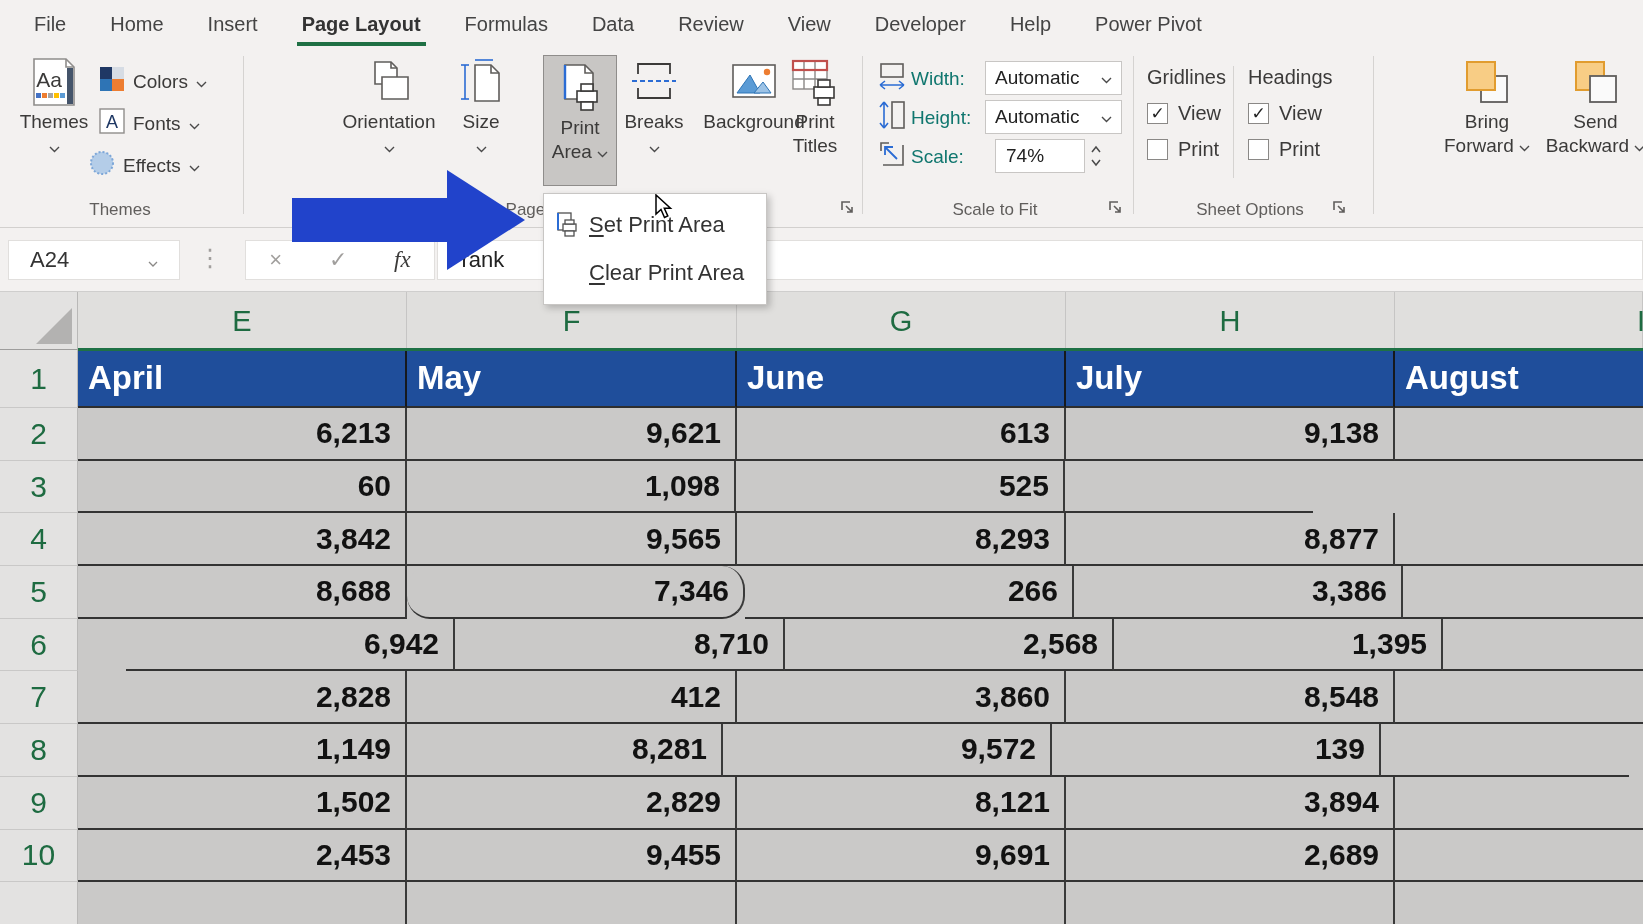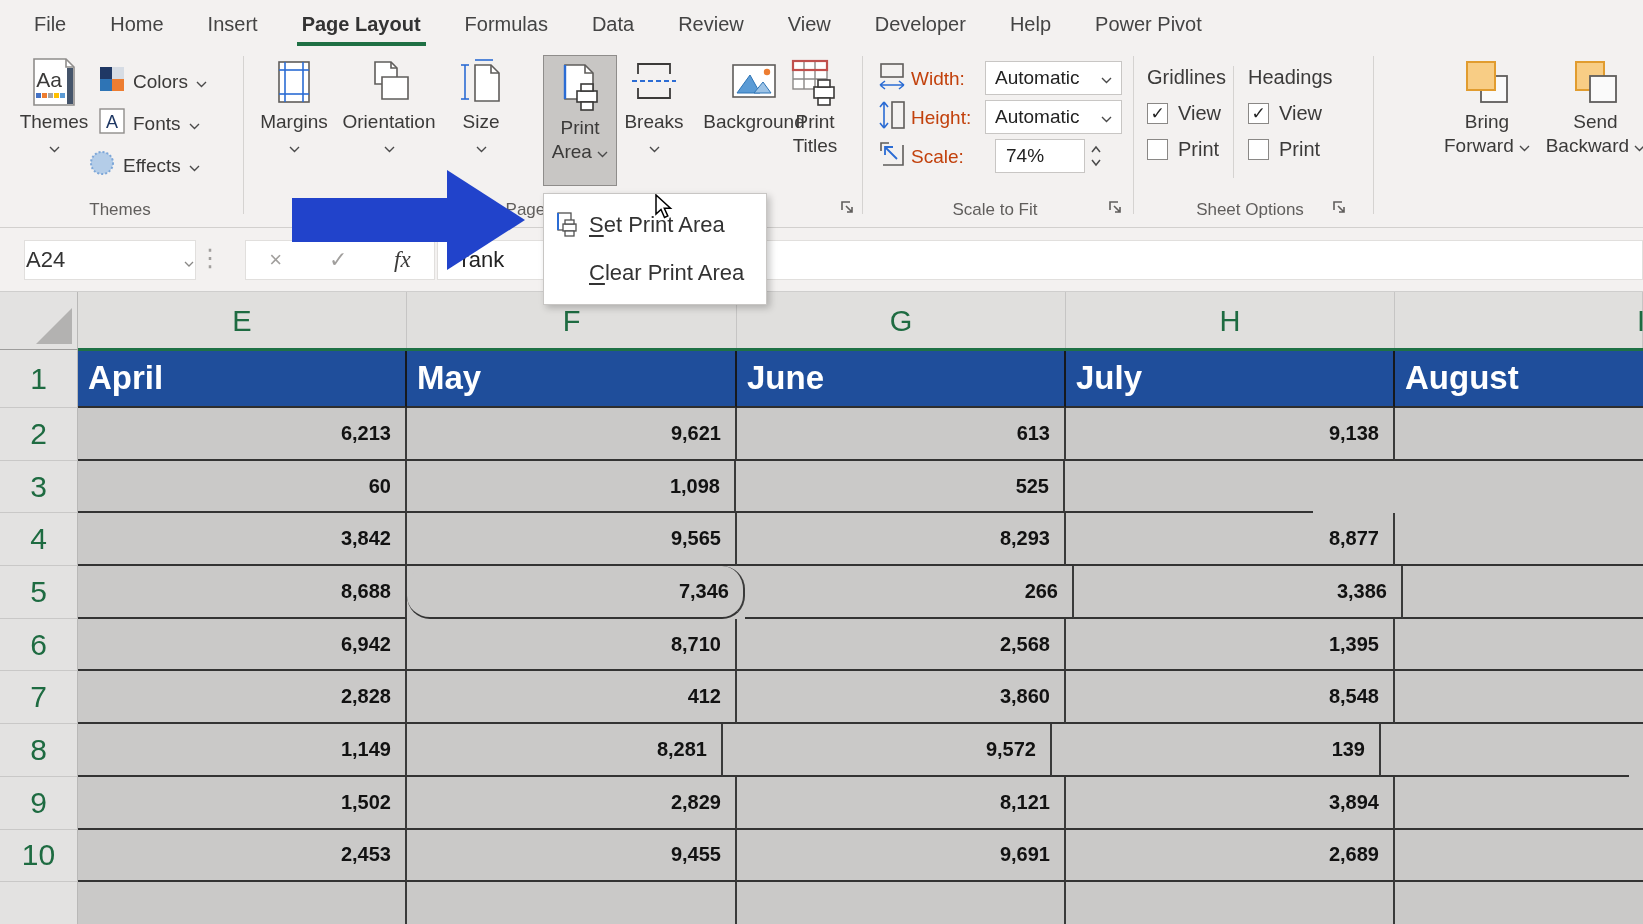--- a/index.html
+++ b/index.html
@@ -18,54 +18,54 @@
   .vsep { position:absolute; top:8px; height:158px; width:1px; background:#d5d3d1; }
   .grouplabel { position:absolute; top:152px; font-size:17px; color:#605e5c; text-align:center; white-space:nowrap; }
   .launcher { position:absolute; width:18px; height:18px; display:flex; align-items:center; justify-content:center; }
   .rbtn { position:absolute; top:6px; display:flex; flex-direction:column; align-items:center; color:#3b3a39; font-size:19px; text-align:center; }
   .rbtn .lbl { line-height:24px; white-space:nowrap; }
   .rbtn .chvrow { margin-top:2px; }
   .rbtn.pressed { background:#c8c6c4; border:1px solid #8f8d8b; top:7px; height:131px; padding-top:4px; }
   .iconbox { height:56px; display:flex; align-items:center; justify-content:center; }
   .stackbtn { position:absolute; display:flex; align-items:center; gap:8px; font-size:19px; color:#3b3a39; white-space:nowrap; }
 
-  .scalerow { position:absolute; display:flex; align-items:center; height:35px; font-size:19px; color:#c2410c; }
+  .scalerow { position:absolute; display:flex; align-items:center; height:35px; font-size:19px; color:#0f766e; }
   .combo { width:137px; height:34px; background:#fff; border:1px solid #c8c6c4; display:flex; align-items:center; padding:0 9px; font-size:19px; color:#222; }
   .combo .chv { margin-left:auto; }
   .spinbox { width:90px; height:34px; background:#fff; border:1px solid #c8c6c4; display:flex; align-items:center; padding:0 10px; font-size:19px; color:#222; }
 
   .so-col { position:absolute; top:18px; }
   .so-title { font-size:20px; color:#3b3a39; margin-bottom:10px; }
   .checkrow { display:flex; align-items:center; gap:10px; font-size:20px; color:#3b3a39; margin-top:13px; }
   .cb { width:21px; height:21px; background:#fff; border:1.5px solid #8a8886; display:flex; align-items:center; justify-content:center; font-size:17px; color:#222; line-height:1; }
 
   
   .fbar { position:absolute; left:0; top:228px; width:100%; height:64px; background:#f3f1f0; border-bottom:1px solid #cfcecd; }
-  .namebox { position:absolute; left:24px; top:12px; width:172px; height:40px; background:#fff; border:1px solid #e1dfdd; display:flex; align-items:center; padding:0 1px; font-size:22px; color:#333; }
+  .namebox { position:absolute; left:8px; top:12px; width:172px; height:40px; background:#fff; border:1px solid #e1dfdd; display:flex; align-items:center; padding:0 21px; font-size:22px; color:#333; }
   .dots { position:absolute; left:198px; top:16px; color:#a19f9d; font-size:24px; }
   .fbtns { position:absolute; left:245px; top:12px; width:190px; height:40px; background:#fff; border:1px solid #e1dfdd; display:flex; align-items:center; justify-content:space-around; }
   .fx { font-family:"Liberation Serif", serif; font-style:italic; font-size:23px; color:#3b3a39; }
   .gx { font-size:22px; color:#a19f9d; }
   .finput { position:absolute; left:437px; top:12px; right:0; height:40px; background:#fff; border:1px solid #e1dfdd; display:flex; align-items:center; padding:0 10px; font-size:22px; color:#222; }
 
   
   .sheet { position:absolute; left:0; top:292px; width:100%; height:632px; background:#cac9c8; overflow:hidden; }
   .colhead-row { position:absolute; left:0; top:0; height:58px; width:100%; display:flex; }
   .corner { width:78px; height:58px; background:#e3e2e1; border-right:1px solid #b9b8b7; border-bottom:1px solid #9e9d9c; position:relative; flex:none; }
   .corner::after { content:""; position:absolute; right:5px; bottom:5px; border-left:36px solid transparent; border-bottom:36px solid #b3b2b1; }
   .ch { height:58px; display:flex; align-items:center; justify-content:center; background:#e0dfdd; border-right:1px solid #c6c5c4; font-size:29px; color:#1e6b41; flex:none; }
   .ch.last { justify-content:flex-end; }
   .ch.last span { margin-right:-3px; }
   .selline { position:absolute; left:78px; right:0; top:56px; height:3px; background:#1f7145; z-index:3; }
   .grid { position:absolute; left:0; top:58px; width:100%; }
   .row { display:flex; }
   .gut { width:78px; background:#e3e2e1; display:flex; align-items:center; justify-content:center; color:#1e6b41; font-size:30px; border-right:1px solid #b9b8b7; border-bottom:1px solid #c9c8c7; flex:none; }
   .mcell { display:flex; align-items:center; padding-left:10px; color:#fff; font-weight:bold; font-size:33px; background:#1f4e9b; border-right:2px solid #16191d; border-bottom:2px solid #2e2e2e; flex:none; }
   .mcell.last { border-right:none; }
-  .dcell { display:flex; align-items:center; justify-content:flex-end; padding-right:14px; font-weight:bold; font-size:20px; color:#121212; background:#cac9c8; border-right:2px solid #3a3a3a; border-bottom:2px solid #333; flex:none; }
+  .dcell { display:flex; align-items:center; justify-content:flex-end; padding-right:14px; font-weight:bold; font-size:30px; color:#121212; background:#cac9c8; border-right:2px solid #3a3a3a; border-bottom:2px solid #333; flex:none; }
   .dcell.last { border-right:none; }
   .prow .dcell { border-bottom:none; }
   .prow .gut { border-bottom:none; }
 
   
   .arrow-body { position:absolute; left:292px; top:198px; width:156px; height:44px; background:#2143cb; z-index:40; }
   .arrow-head { position:absolute; left:447px; top:170px; width:0; height:0; border-top:50px solid transparent; border-bottom:50px solid transparent; border-left:78px solid #2143cb; z-index:40; }
   .menu { position:absolute; left:543px; top:193px; width:224px; height:112px; background:#fff; border:1px solid #c8c6c4; box-shadow:3px 3px 7px rgba(0,0,0,0.22); z-index:50; padding-top:7px; }
   .mitem { height:48px; display:flex; align-items:center; font-size:22px; color:#333; padding-left:10px; }
   .micon { width:26px; margin-right:9px; display:flex; justify-content:center; flex:none; }
@@ -140,35 +140,20 @@
           </svg></span>
       <span>Effects</span>
       <span><svg width="11" height="7" viewBox="0 0 11 7">
             <path d="M1,1 L5.5,5.5 L10,1" fill="none" stroke="#4a4a4a" stroke-width="1.4"></path>
           </svg></span>
     </div>
     <div class="grouplabel" style="left:60px; width:120px;">Themes</div>
 
     <div class="vsep" style="left:243px;"></div>
 
-    <div class="rbtn" style="left:256px; width:76px;">
-      <span class="iconbox">
-          <svg width="44" height="48">
-            <rect x="7" y="4" width="30" height="40" fill="#fff" stroke="#5f5d5b" stroke-width="1.6"></rect>
-            <line x1="13" y1="4" x2="13" y2="44" stroke="#2b6cd4" stroke-width="1.6"></line>
-            <line x1="31" y1="4" x2="31" y2="44" stroke="#2b6cd4" stroke-width="1.6"></line>
-            <line x1="7" y1="12" x2="37" y2="12" stroke="#2b6cd4" stroke-width="1.6"></line>
-            <line x1="7" y1="36" x2="37" y2="36" stroke="#2b6cd4" stroke-width="1.6"></line>
-          </svg>
-        </span>
-      <span class="lbl">Margins</span>
-      <span class="chvrow"><svg width="11" height="7" viewBox="0 0 11 7">
-            <path d="M1,1 L5.5,5.5 L10,1" fill="none" stroke="#4a4a4a" stroke-width="1.4"></path>
-          </svg></span>
-    </div>
     <div class="rbtn" style="left:333px; width:112px;">
       <span class="iconbox">
           <svg width="48" height="48">
             <path d="M10,4 h16 l6,6 v16 h-22 z" fill="#fff" stroke="#5f5d5b" stroke-width="1.6"></path>
             <path d="M26,4 v6 h6" fill="none" stroke="#5f5d5b" stroke-width="1.6"></path>
             <path d="M17,19 h26 v22 h-26 z" fill="#fff" stroke="#5f5d5b" stroke-width="1.6"></path>
           </svg>
         </span>
       <span class="lbl">Orientation</span>
       <span class="chvrow"><svg width="11" height="7" viewBox="0 0 11 7">
@@ -437,21 +422,21 @@
         <div class="row" style="height: 52.7px;">
           <div class="gut">5</div>
           <div class="dcell" style="width: 329px;">8,688</div>
           <div class="dcell" style="width: 338px; border-radius: 23px;">7,346</div>
           <div class="dcell" style="width: 329px;">266</div>
           <div class="dcell" style="width: 329px;">3,386</div>
           <div class="dcell last" style="width: 248px;"></div>
         </div>
         <div class="row" style="height: 52.7px;">
           <div class="gut">6</div>
-          <div class="dcell" style="width: 329px;">6,942</div>
+          <div class="dcell" style="width: 329px; margin-left: 48px;">6,942</div>
           <div class="dcell" style="width: 330px;">8,710</div>
           <div class="dcell" style="width: 329px;">2,568</div>
           <div class="dcell" style="width: 329px;">1,395</div>
           <div class="dcell last" style="width: 248px;"></div>
         </div>
         <div class="row" style="height: 52.7px;">
           <div class="gut">7</div>
           <div class="dcell" style="width: 329px;">2,828</div>
           <div class="dcell" style="width: 330px;">412</div>
           <div class="dcell" style="width: 329px; text-align: center;">3,860</div>

